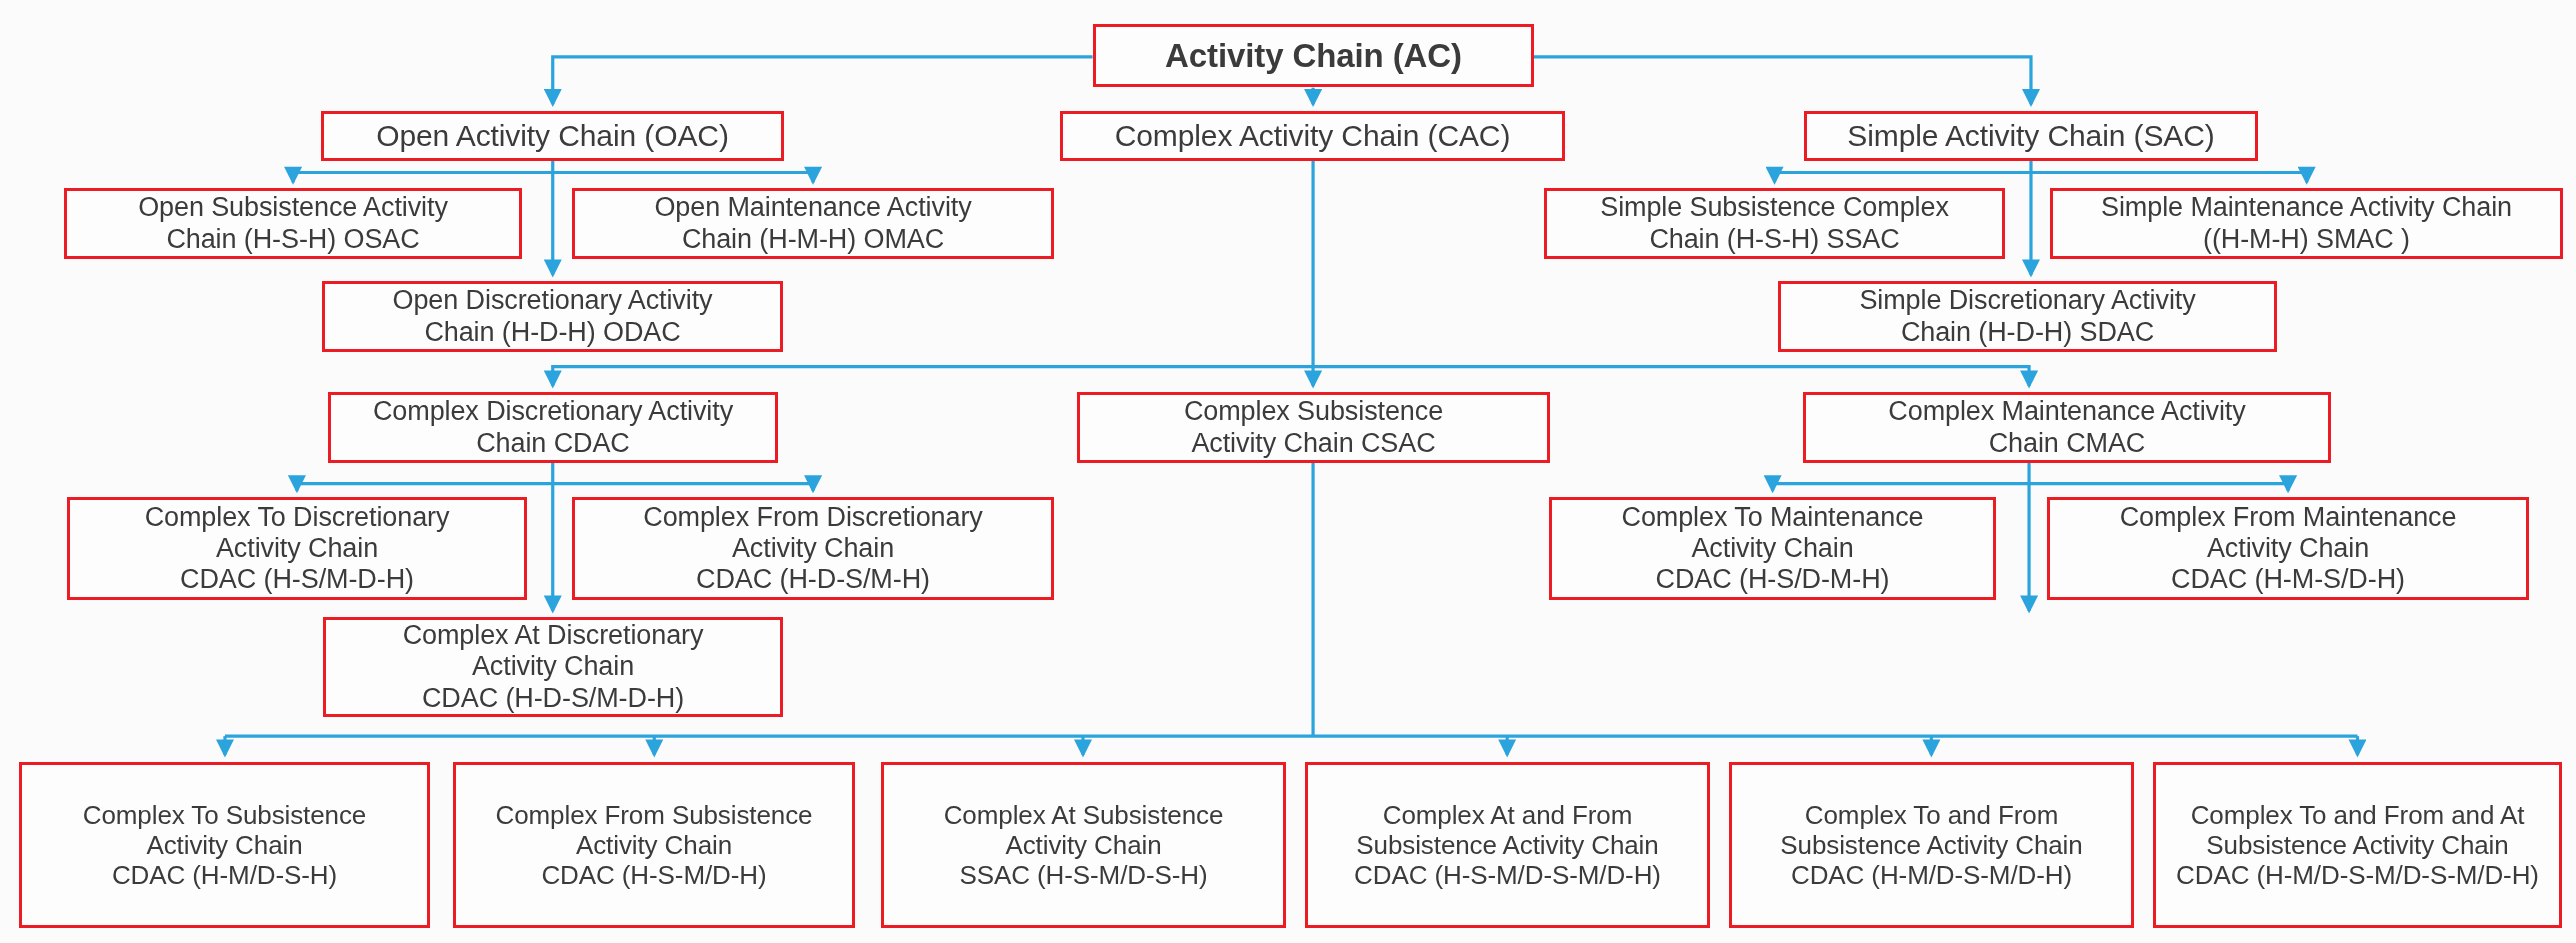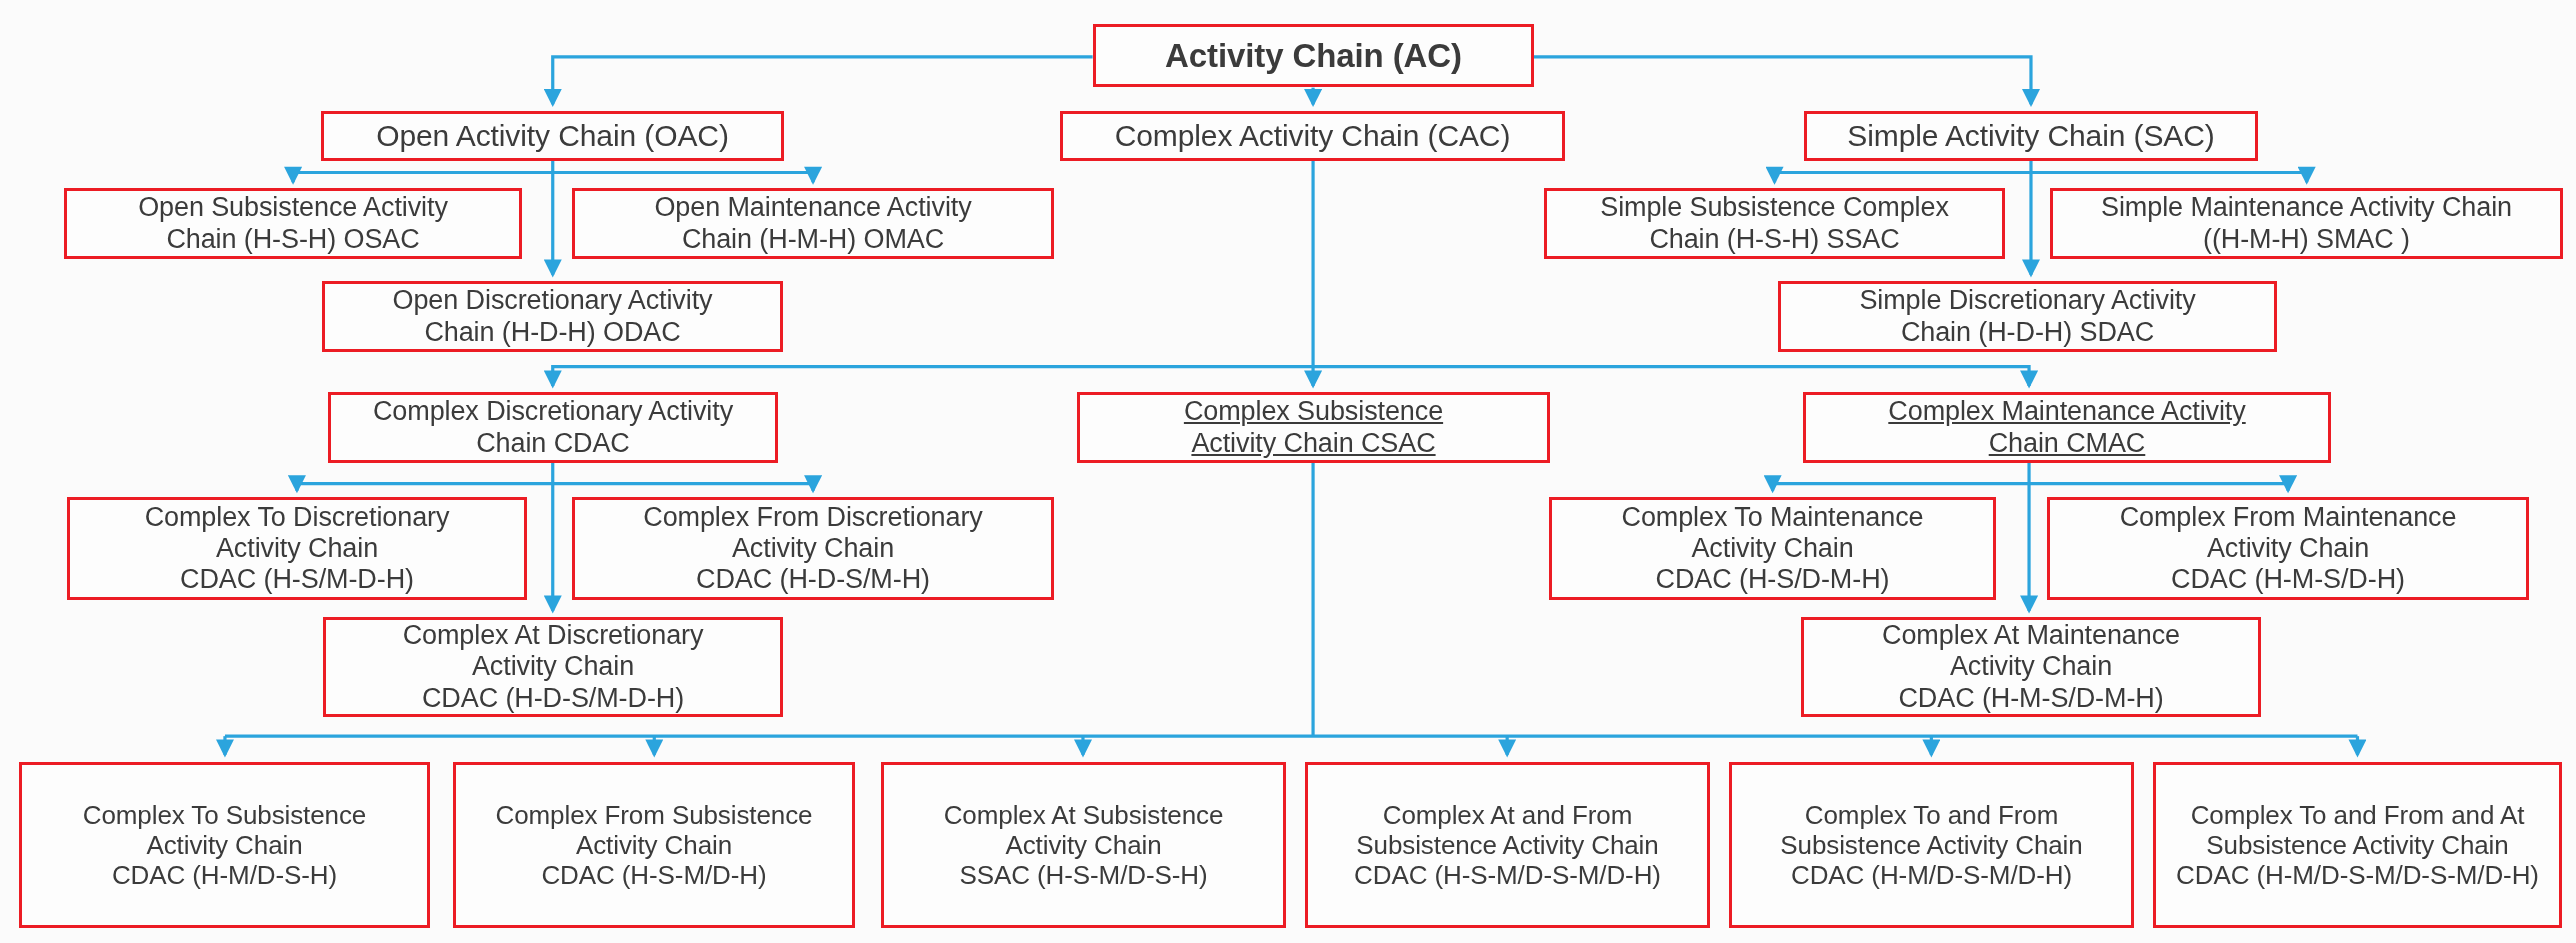--- a/index.html
+++ b/index.html
@@ -28,21 +28,21 @@
     display:flex;flex-direction:column;
     align-items:center;justify-content:center;
     text-align:center;
     font-size:27px;line-height:1.16;
     padding:0 41px;
     letter-spacing:-0.1px;
   }
   .node .t{display:block;}
   .root{font-size:33px;font-weight:600;padding:8px;}
   .lvl2{font-size:30px;white-space:nowrap;padding:0;}
-  .pad100{padding:0 64px;text-decoration:underline;}
+  .pad100{padding:0 64px;}
   .bottom{font-size:26px;padding:8px 19px;}
 </style>
 </head>
 <body>
 
 <div class="canvas">
 
   <svg class="wires" viewBox="0 0 4008 1468" aria-hidden="true">
     <defs>
       <marker id="arrowhead" viewBox="0 0 10 10" refX="8.5" refY="5" markerWidth="6.2" markerHeight="5.6" orient="auto-start-reverse">
@@ -142,24 +142,20 @@
   </div>
   <div class="node" style="left:2047px;top:497px;width:482px;height:103px">
     <span class="t">Complex From Maintenance Activity Chain</span>
     <span class="t">CDAC (H-M-S/D-H)</span>
   </div>
 
   <div class="node" style="left:323px;top:617px;width:460px;height:100px">
     <span class="t">Complex At Discretionary Activity Chain</span>
     <span class="t">CDAC (H-D-S/M-D-H)</span>
   </div>
-  <div class="node" style="left:1801px;top:617px;width:460px;height:100px">
-    <span class="t">Complex At Maintenance Activity Chain</span>
-    <span class="t">CDAC (H-M-S/D-M-H)</span>
-  </div>
 
   <div class="node bottom" style="left:19px;top:762px;width:411px;height:166px">
     <span class="t">Complex To Subsistence Activity Chain</span>
     <span class="t">CDAC (H-M/D-S-H)</span>
   </div>
   <div class="node bottom" style="left:453px;top:762px;width:402px;height:166px">
     <span class="t">Complex From Subsistence Activity Chain</span>
     <span class="t">CDAC (H-S-M/D-H)</span>
   </div>
   <div class="node bottom" style="left:881px;top:762px;width:405px;height:166px">

